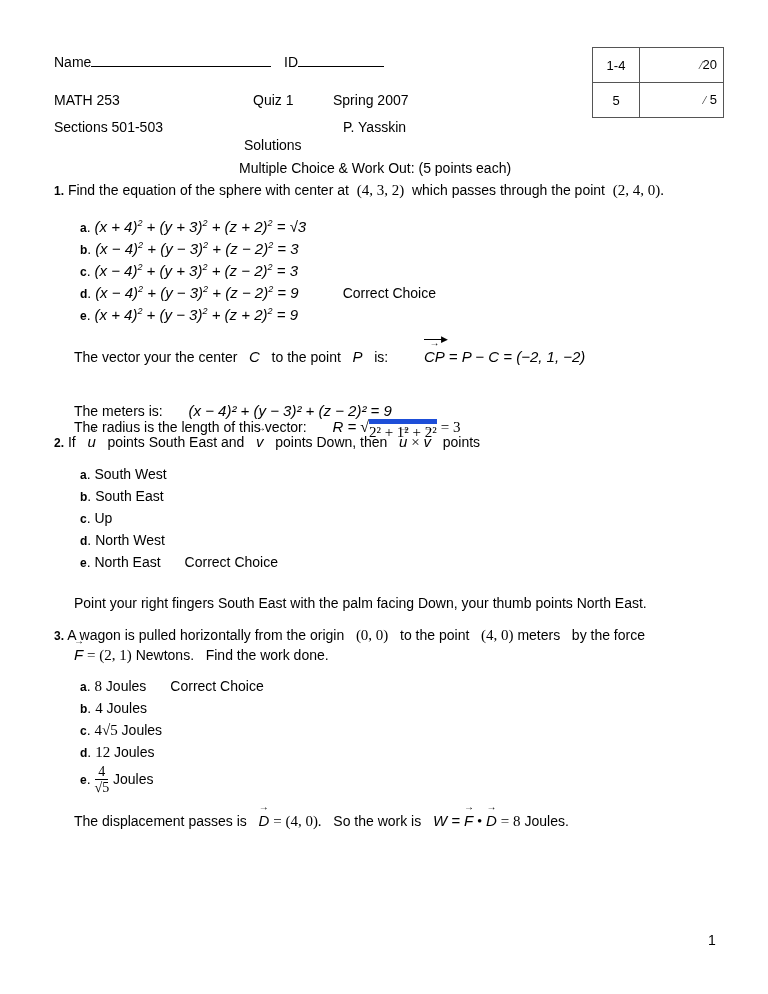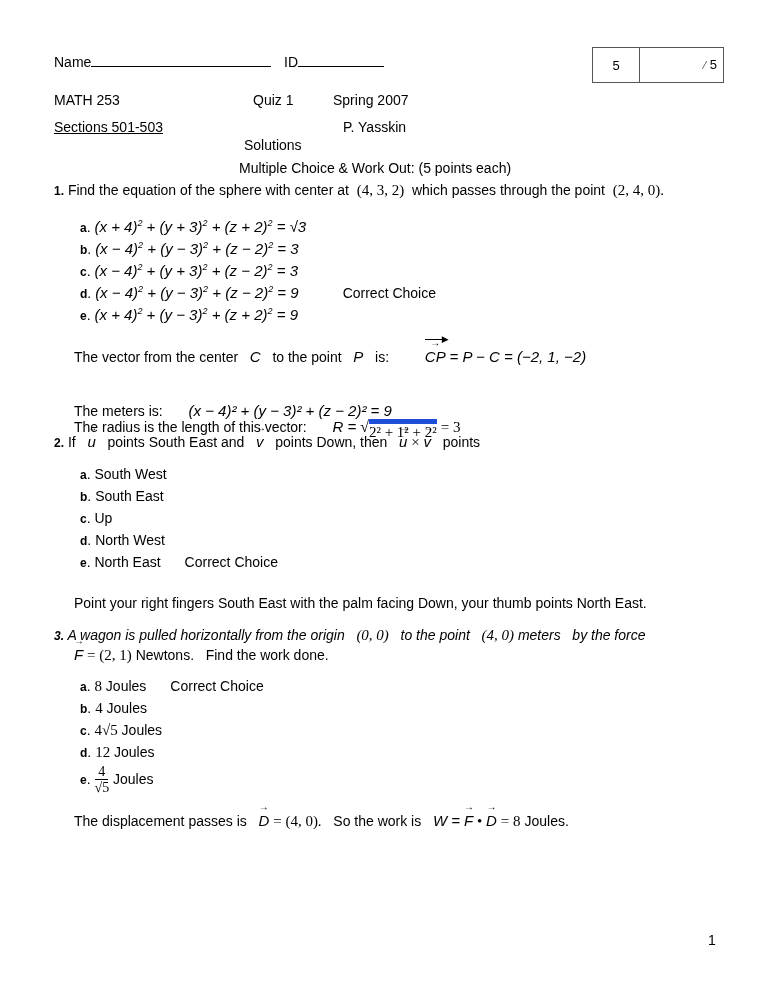--- a/index.html
+++ b/index.html
@@ -32,26 +32,30 @@
 <div class="abs" style="left:54px;top:54px;">
   <span>Name</span><span class="blank" style="width:180px;"></span>
 </div>
 <div class="abs" style="left:284px;top:54px;">
   <span>ID</span><span class="blank" style="width:86px;"></span>
 </div>
 
 <div class="abs" style="left:54px;top:92px;">MATH 253</div>
 <div class="abs" style="left:253px;top:92px;">Quiz 1</div>
 <div class="abs" style="left:333px;top:92px;">Spring 2007</div>
-<div class="abs" style="left:54px;top:119px;text-decoration:underline;">Sections 501-503</div>
+<div class="abs" style="left:54px;top:119px;">Sections 501-503</div>
 <div class="abs" style="left:244px;top:119px;margin-top:18px;">Solutions</div>
 <div class="abs" style="left:343px;top:119px;">P. Yasskin</div>
 
 <table class="score">
   <tbody>
+      <tr>
+    <td class="c1">1-4</td>
+    <td class="c2"><span class="slash">/</span><span>20</span></td>
+  </tr>
   <tr>
     <td class="c1">5</td>
     <td class="c2"><span class="slash">/</span><span style="white-space:pre"> 5</span></td>
   </tr>
 </tbody>
   </table>
 
 <div class="abs" style="left:239px;top:151px;margin-top:9px;">Multiple Choice &amp; Work Out: (5 points each)</div>
 
 <div class="abs" style="left:54px;top:182px;">
@@ -64,21 +68,21 @@
 
 <div id="q1-choices">
     <div class="abs" style="left: 80px; top: 218px;"><span class="lbl">a</span>.  <span class="mi"><span>(x + 4)</span><sup>2</sup> <span>+ (y + 3)</span><sup>2</sup> <span>+ (z + 2)</span><sup>2</sup> = <span>√3</span></span></div>
     <div class="abs" style="left: 80px; top: 240px;"><span class="lbl">b</span>.  <span class="mi"><span>(x − 4)</span><sup>2</sup> <span>+ (y − 3)</span><sup>2</sup> <span>+ (z − 2)</span><sup>2</sup> = <span>3</span></span></div>
     <div class="abs" style="left: 80px; top: 262px;"><span class="lbl">c</span>.  <span class="mi"><span>(x − 4)</span><sup>2</sup> <span>+ (y + 3)</span><sup>2</sup> <span>+ (z − 2)</span><sup>2</sup> = <span>3</span></span></div>
     <div class="abs" style="left: 80px; top: 284px;"><span class="lbl">d</span>.  <span class="mi"><span>(x − 4)</span><sup>2</sup> <span>+ (y − 3)</span><sup>2</sup> <span>+ (z − 2)</span><sup>2</sup> = <span>9</span></span><span style="margin-left: 44px;">Correct Choice</span></div>
     <div class="abs" style="left: 80px; top: 306px;"><span class="lbl">e</span>.  <span class="mi"><span>(x + 4)</span><sup>2</sup> <span>+ (y − 3)</span><sup>2</sup> <span>+ (z + 2)</span><sup>2</sup> = <span>9</span></span></div>
   </div>
 
 <div class="abs" style="left:74px;top:348px;">
-  <span>The vector from the center</span>&nbsp;&nbsp;
+  <span>The vector your the center</span>&nbsp;&nbsp;
   <span class="mi">C</span>&nbsp;&nbsp;
   <span>to the point</span>&nbsp;&nbsp;
   <span class="mi">P</span>&nbsp;&nbsp;
   <span>is:</span>
   <span style="display:inline-block;width:28px"></span>
   <span class="mi vec" style="position:relative"><span style="position:absolute;top:-9px;left:0;right:0;border-top:1px solid #000;"></span><span style="position:absolute;top:-14px;right:-3px;font-size:9px;font-style:normal;">▶</span><span>CP</span></span>
   <span class="mi">= P − C = (−2, 1, −2)</span>
 </div>
 
 <div class="abs" style="left:74px;top:375px;">
@@ -114,21 +118,21 @@
 <div id="q2-choices">
     <div class="abs" style="left: 80px; top: 466px;"><span class="lbl">a</span>.  <span>South West</span></div>
     <div class="abs" style="left: 80px; top: 488px;"><span class="lbl">b</span>.  <span>South East</span></div>
     <div class="abs" style="left: 80px; top: 510px;"><span class="lbl">c</span>.  <span>Up</span></div>
     <div class="abs" style="left: 80px; top: 532px;"><span class="lbl">d</span>.  <span>North West</span></div>
     <div class="abs" style="left: 80px; top: 554px;"><span class="lbl">e</span>.  <span>North East</span><span style="margin-left: 24px;">Correct Choice</span></div>
   </div>
 
 <div class="abs" style="left:74px;top:595px;">Point your right fingers South East with the palm facing Down, your thumb points North East.</div>
 
-<div class="abs" style="left:54px;top:627px;font-style:italic;">
+<div class="abs" style="left:54px;top:627px;">
   <span class="lbl">3</span><span class="lbl">.</span>
   <span>A wagon is pulled horizontally from the origin</span>&nbsp;&nbsp;
   <span class="m">(0, 0)</span>&nbsp;&nbsp;
   <span>to the point</span>&nbsp;&nbsp;
   <span class="m">(4, 0)</span>
   <span style="white-space:pre">meters   by the force</span>
 </div>
 <div class="abs" style="left:74px;top:646px;">
   <span class="mi vec">F</span>
   <span class="m">= (2, 1)</span>

